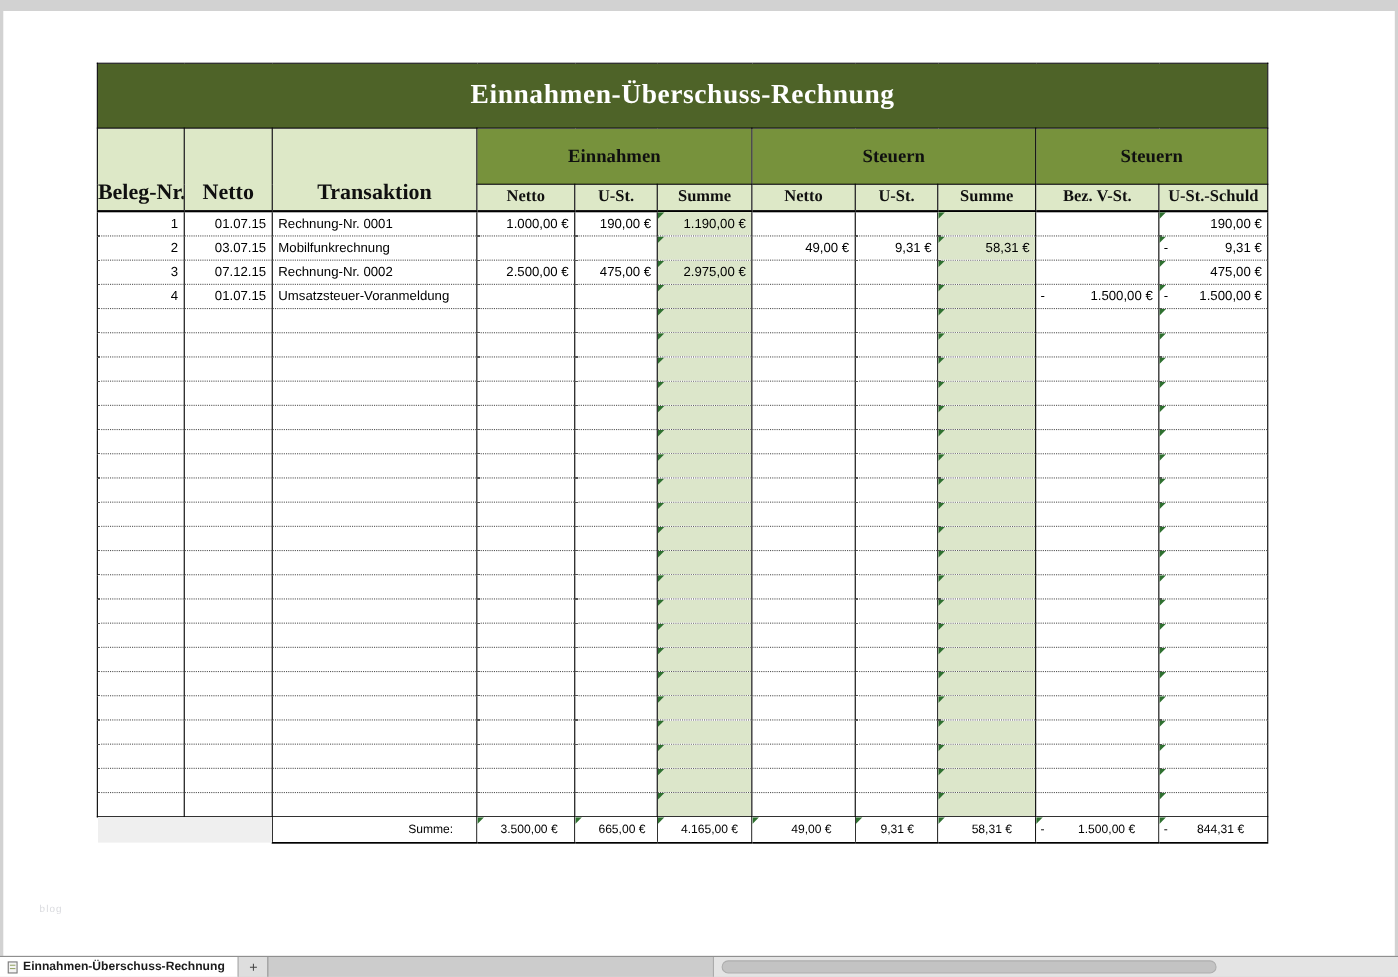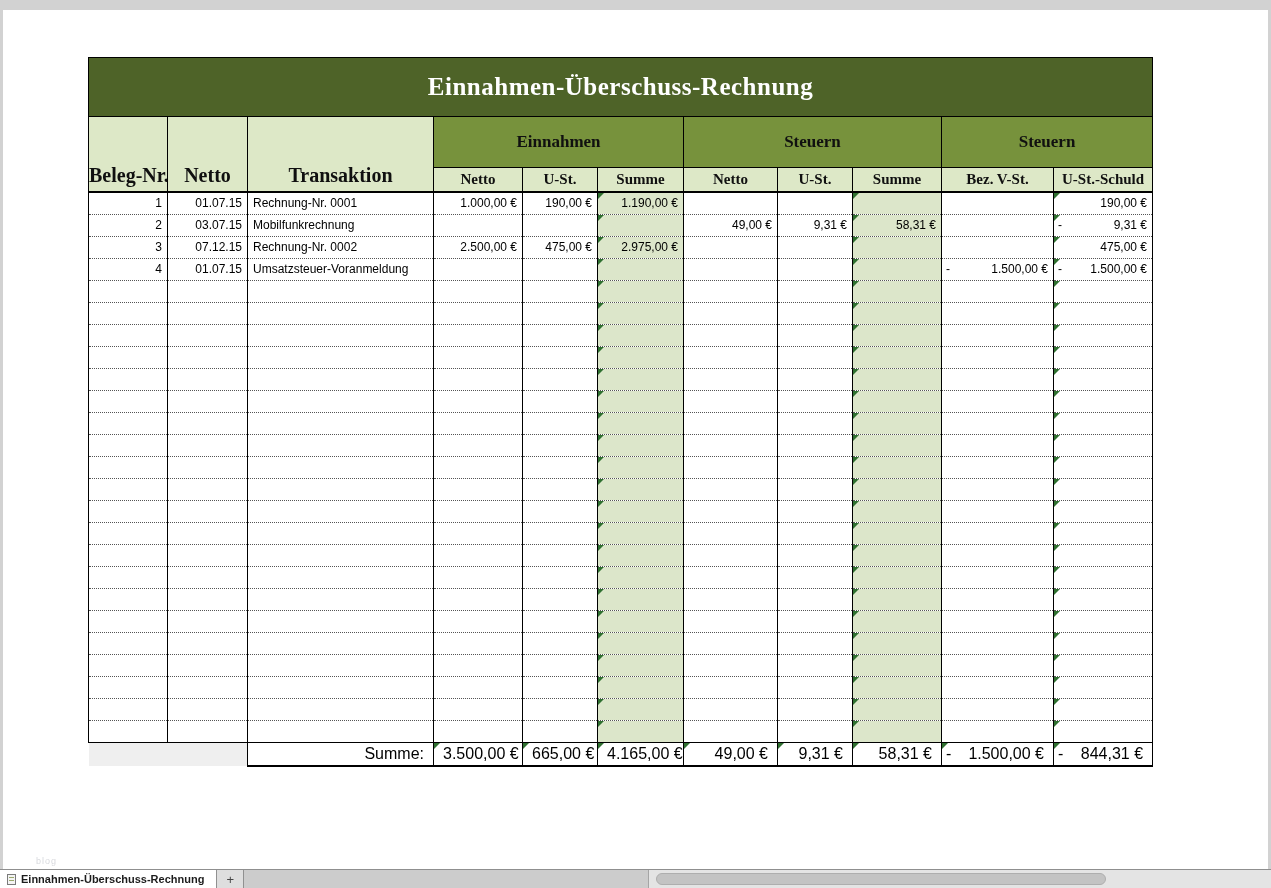--- a/index.html
+++ b/index.html
@@ -80,30 +80,30 @@
     width:0; height:0;
     border-top:6px solid var(--triangle,#2f7030);
     border-right:6px solid transparent;
   }
   .minus { position:absolute; left:4px; }
 
   
   tfoot td {
     height:23px; line-height:22px;
     border:1px solid #000; border-bottom:2px solid #000;
-    font-size:16px; background:#fff;
-    padding:0 9px; position:relative;
+    font-size:11px; background:#fff;
+    padding:0 21px; position:relative;
   }
   tfoot td.noborder { border:none; background:#efefef; }
   tfoot td.sum-label { text-align:right; }
   tfoot td.num { text-align:right; }
 
   
   .watermark {
-    position:absolute; left:33px; top:846px;
+    position:absolute; left:33px; top:811px;
     font-size:9px; color:#d9dade; letter-spacing:1px;
   }
 
   
   .tabbar {
     position:absolute; left:0; right:0; bottom:0; height:19px;
     background:#cccccc; border-top:1px solid #8f8f8f;
     display:flex; align-items:stretch;
   }
   .tab-active {

